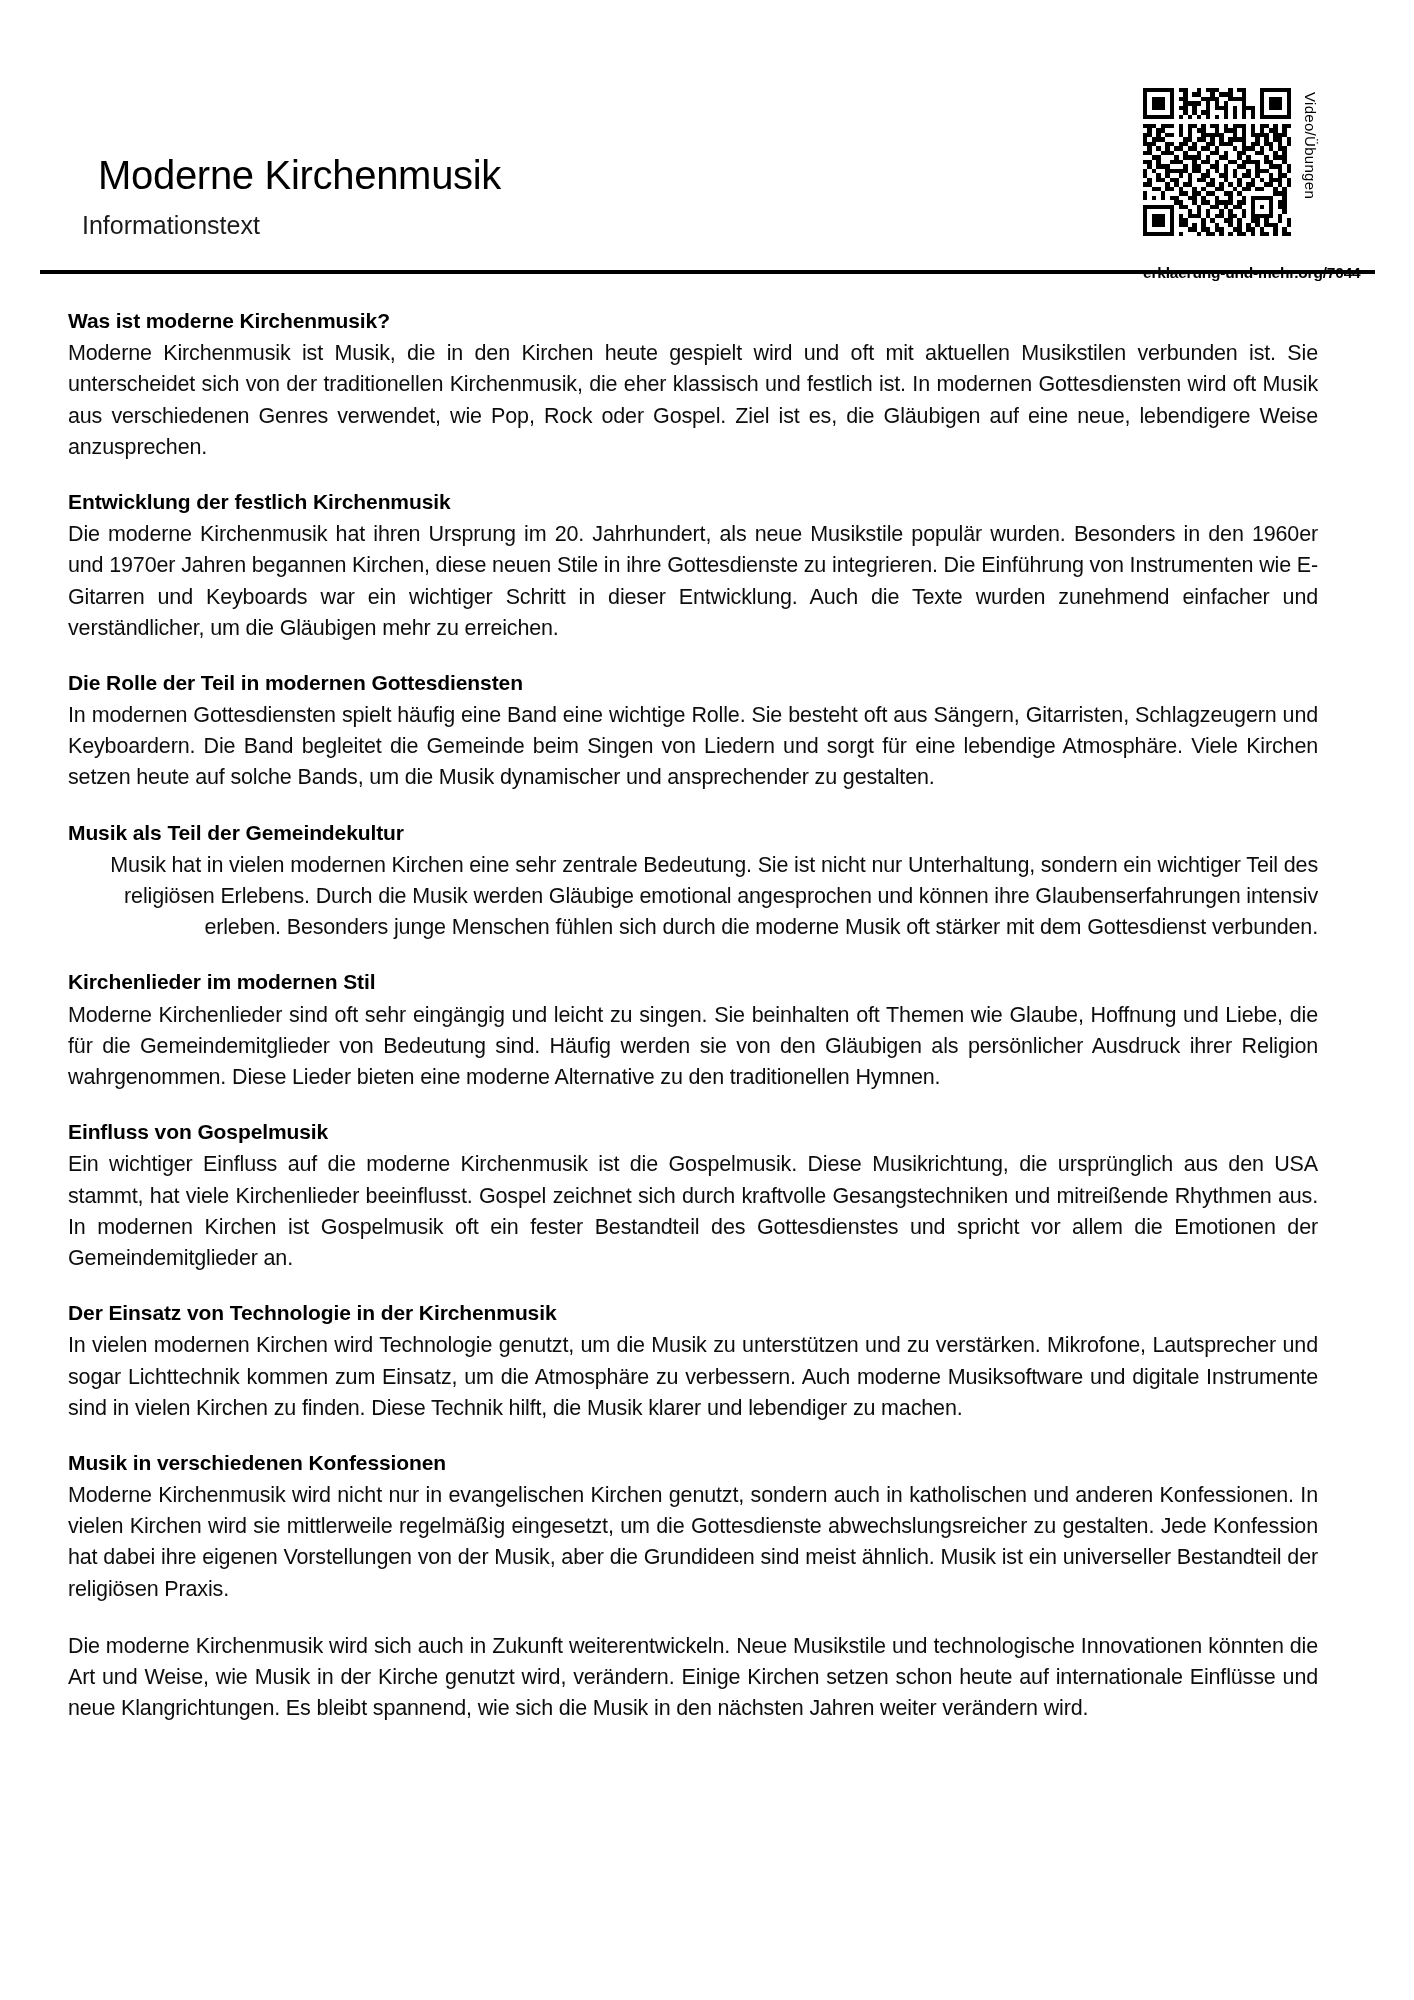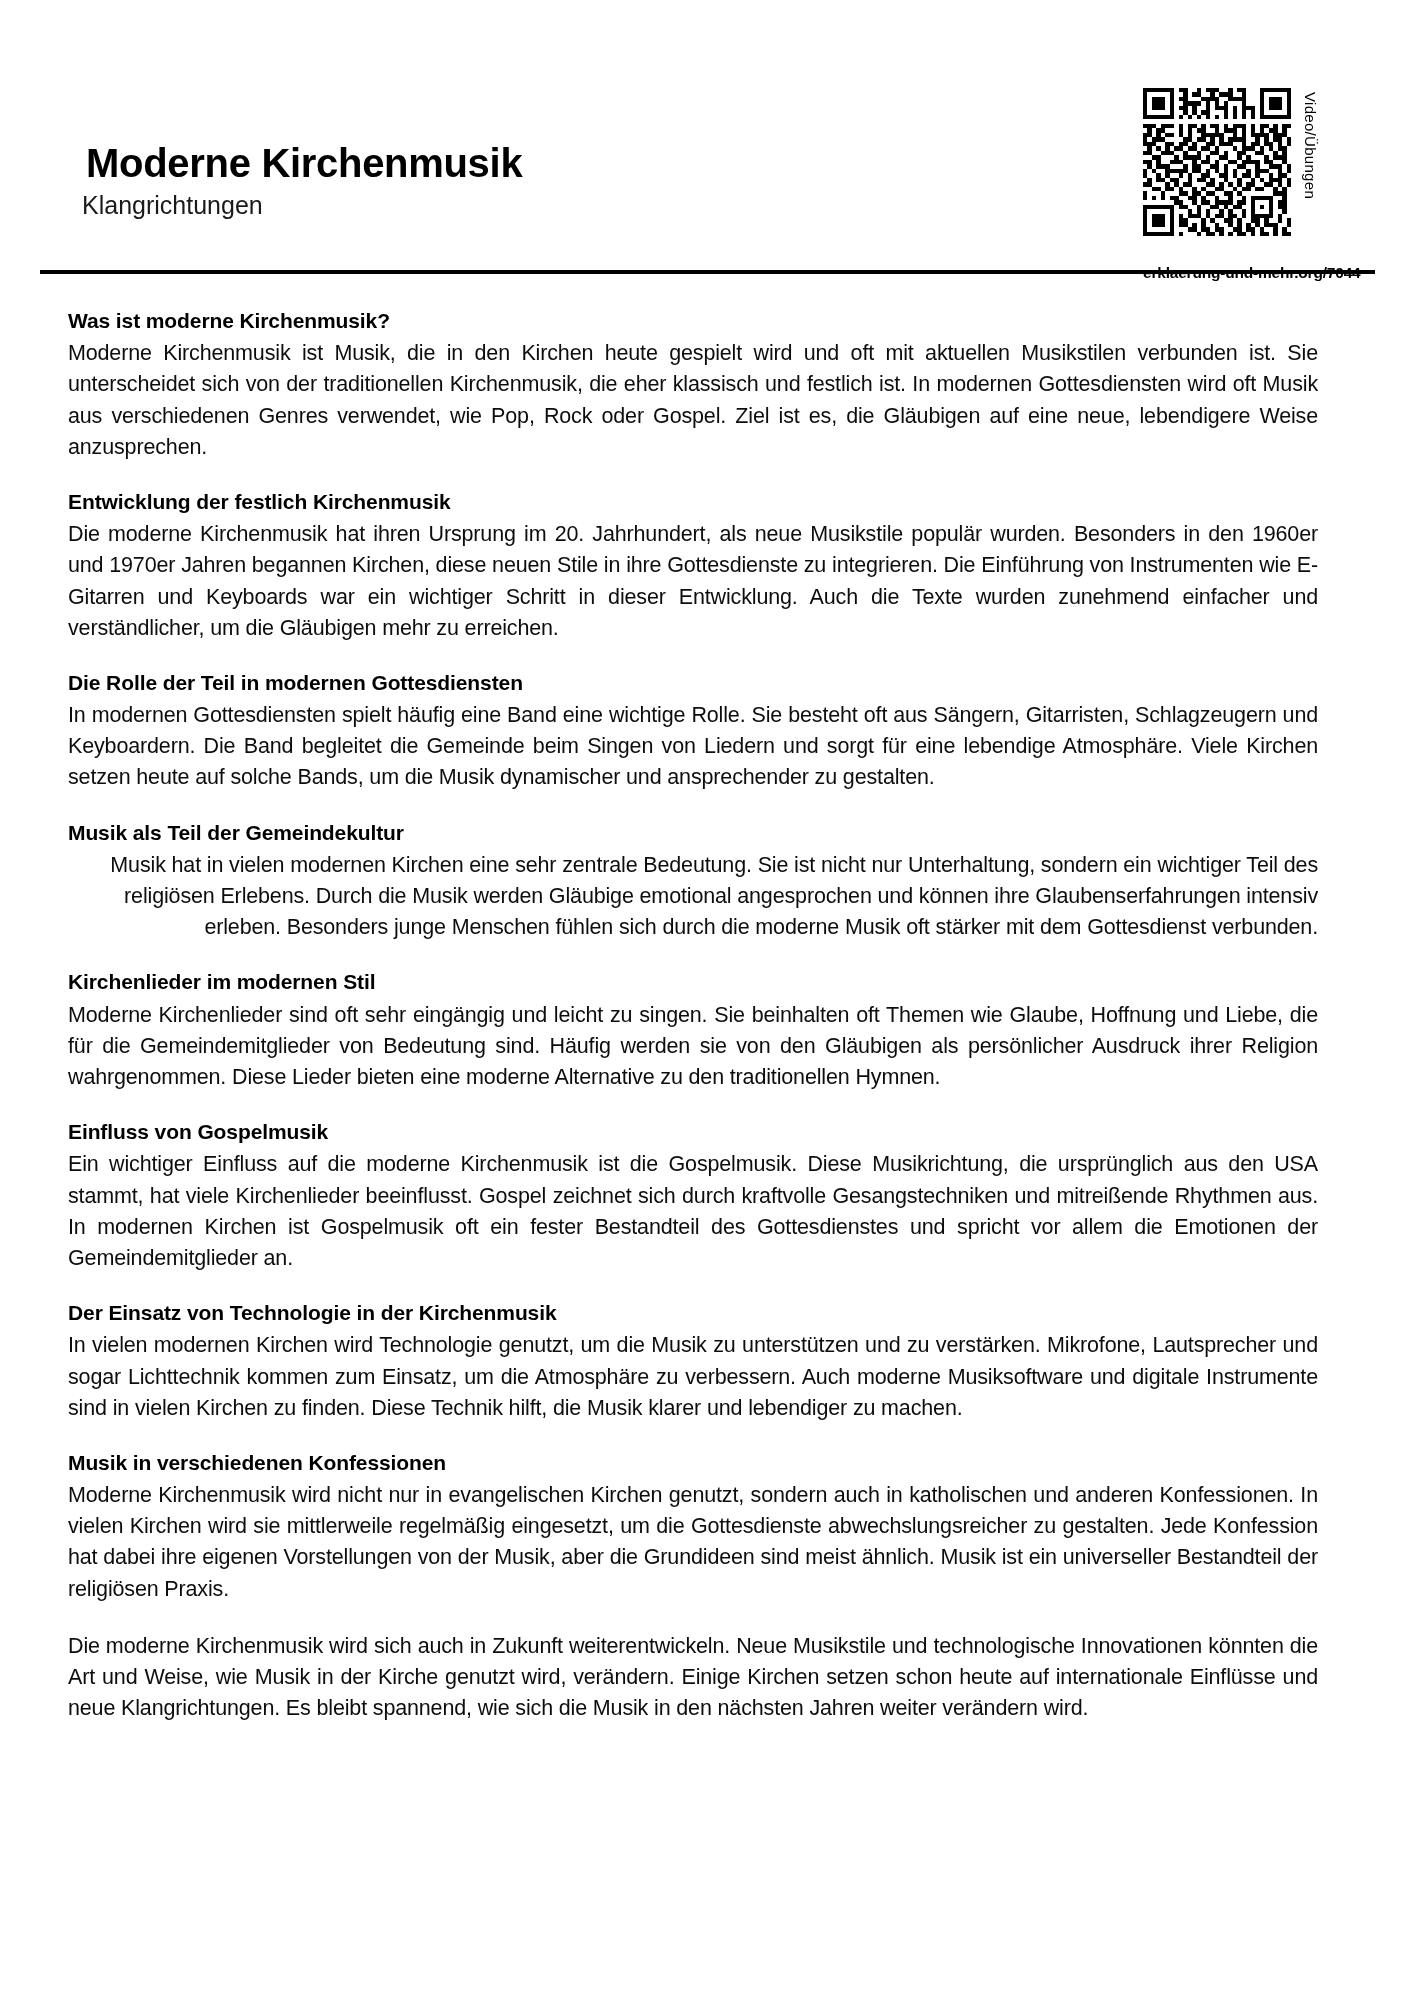--- a/index.html
+++ b/index.html
@@ -30,24 +30,24 @@
     width: 1414px;
     height: 270px;
   }
   .header-title-block {
     position: absolute;
     left: 82px;
     top: 138px;
   }
   .doc-title {
     font-size: 40px;
-    font-weight: 700;
+    font-weight: 400;
     letter-spacing: -0.3px;
     line-height: 1.05;
-    margin: 4px;
+    margin: 16px;
     color: #000;
     white-space: nowrap;
   }
   .doc-subtitle {
     font-size: 25px;
     font-weight: 400;
     line-height: 1.1;
     margin: 8px 0 0 0;
     color: #1a1a1a;
     white-space: nowrap;
@@ -139,21 +139,21 @@
 </style>
 </head>
 <body>
 
 <div class="page">
 
   <div class="header">
 
     <div class="header-title-block">
       <h1 class="doc-title">Moderne Kirchenmusik</h1>
-      <div class="doc-subtitle">Klangrichtungen</div>
+      <div class="doc-subtitle">Informationstext</div>
     </div>
 
     <div class="qr-block">
       <div class="qr-row">
         <svg class="qr-code" viewBox="0 0 33 33" shape-rendering="crispEdges" aria-hidden="true">
           <rect width="33" height="33" fill="#ffffff"></rect>
           <g fill="#000000">
 
             <rect x="0" y="0" width="7" height="1"></rect>
               <rect x="0" y="6" width="7" height="1"></rect>

